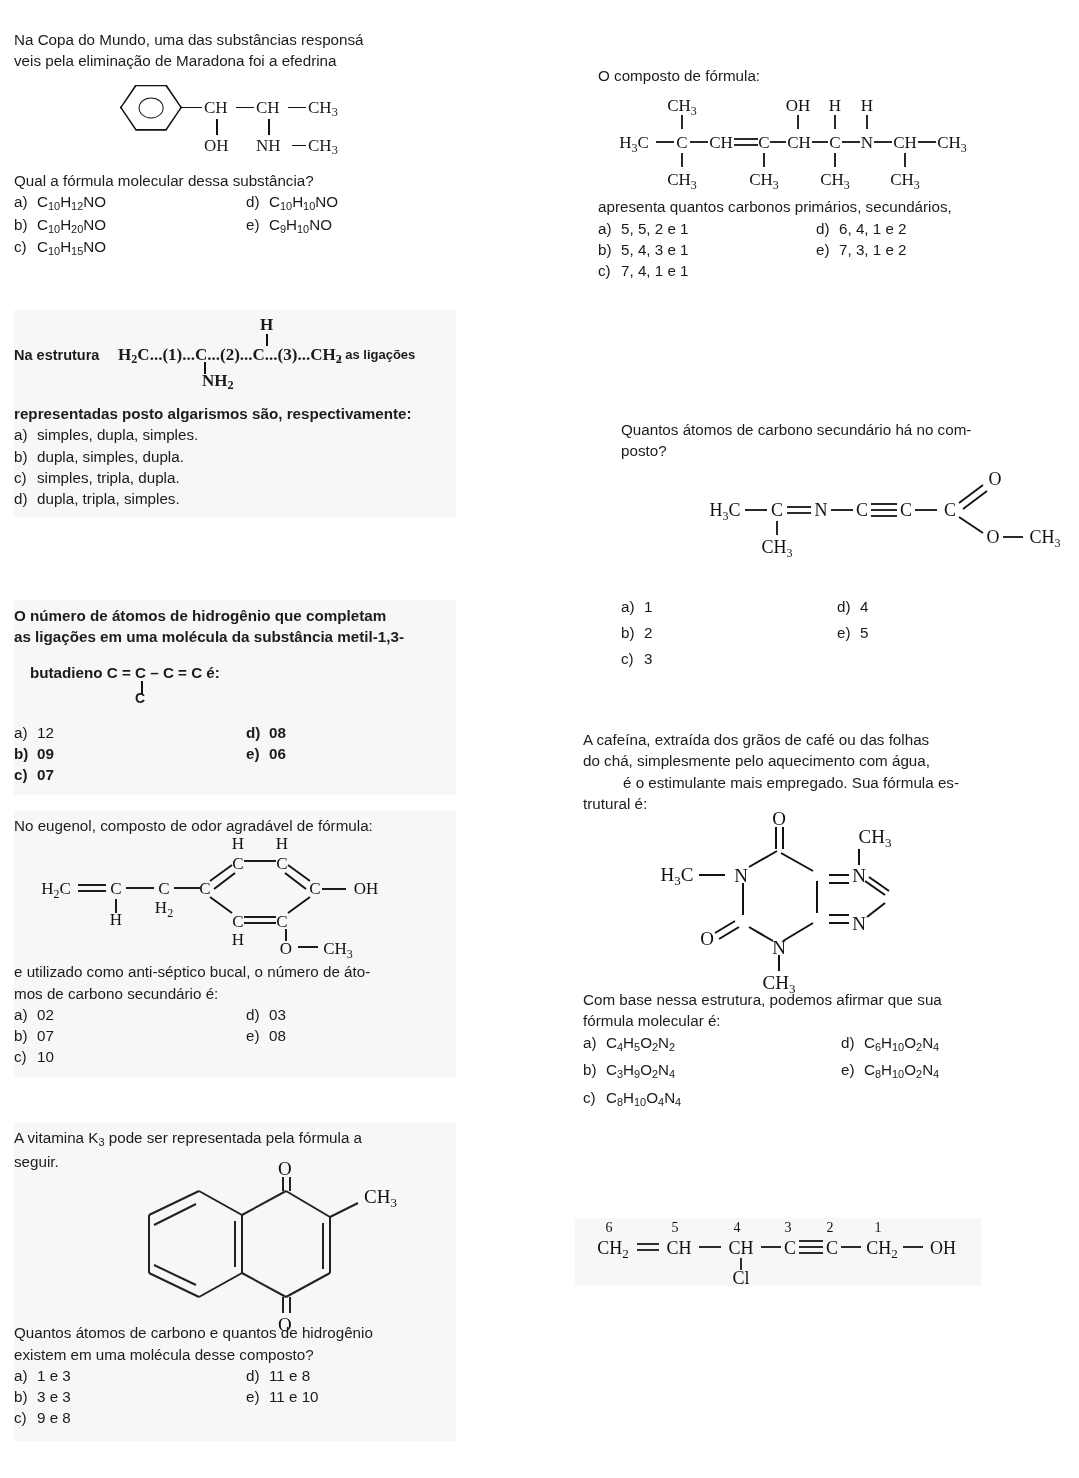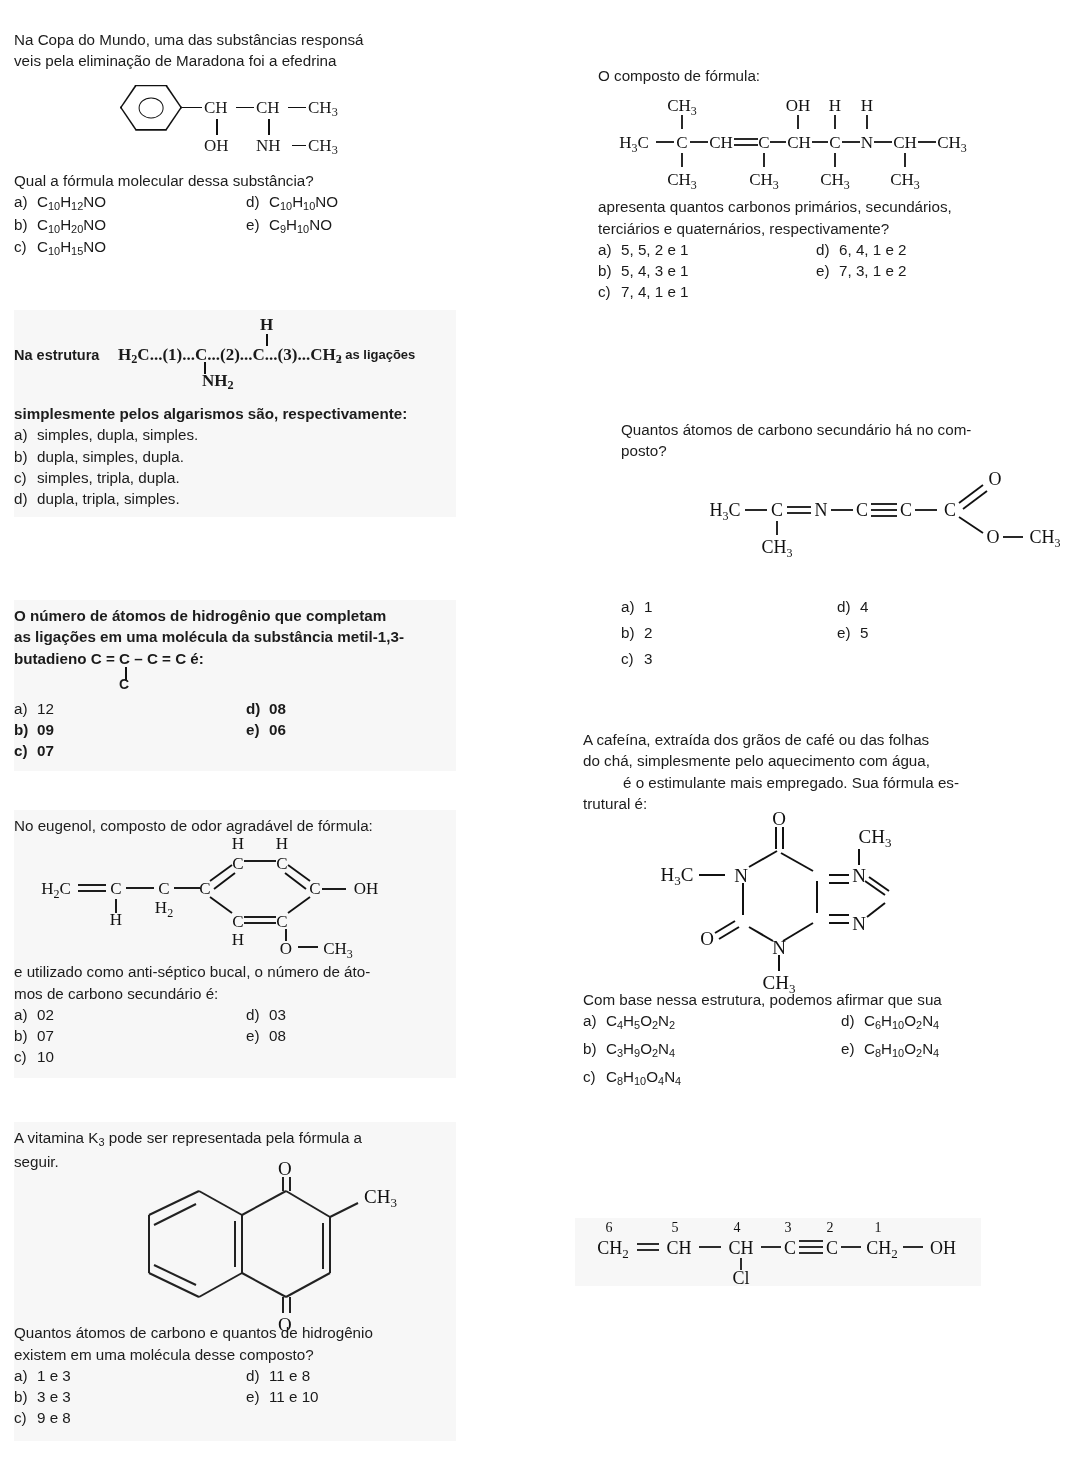--- a/index.html
+++ b/index.html
@@ -155,21 +155,21 @@
         <div class="at sm" style="left:0px; top:34px; font-family:'Liberation Sans',sans-serif; font-size:14.5px; font-weight:600; color:#1c1c1c;">Na estrutura</div>
         <div class="at" style="left:104px; top:32px; font-weight:700;">H<sub>2</sub>C...(1)...C...(2)...C...(3)...CH<sub>2</sub></div>
         <div class="at sm" style="left:324px; top:34px; font-family:'Liberation Sans',sans-serif; font-size:13px; font-weight:700;">, as ligações</div>
 
         <div class="at" style="left:246px; top:2px; font-weight:700;">H</div>
         <div class="bond bv" style="left:252px; top:20px; height:12px;"></div>
 
         <div class="bond bv" style="left:190px; top:48px; height:12px;"></div>
         <div class="at" style="left:188px; top:58px; font-weight:700;">NH<sub>2</sub></div>
       </div>
-      <div class="qtext bold-ish" style="margin-top:20px;">simplesmente pelos algarismos são, respectivamente:</div>
+      <div class="qtext bold-ish" style="margin-top:20px;">representadas posto algarismos são, respectivamente:</div>
       <div class="opts" style="grid-template-columns:1fr;">
         <div class="opt">
             <span class="lbl">a)</span>
             <span>simples, dupla, simples.</span>
           </div>
         <div class="opt">
             <span class="lbl">b)</span>
             <span>dupla, simples, dupla.</span>
           </div>
         <div class="opt">
@@ -179,21 +179,21 @@
         <div class="opt">
             <span class="lbl">d)</span>
             <span>dupla, tripla, simples.</span>
           </div>
       </div>
     </div>
 
     <div class="qblock shaded" style="left:0; top:600px; width:442px; padding:6px 0 10px 0;">
       <div class="qtext just bold-ish" style="width:428px;">O número de átomos de hidrogênio que completam</div>
       <div class="qtext just bold-ish" style="width:428px;">as ligações em uma molécula da substância metil-1,3-</div>
-      <div class="struct" style="height:44px; margin:0;">
+      <div class="struct" style="height:44px; margin:16px;">
         <div class="at" style="left:0px; top:2px; font-family:'Liberation Sans',sans-serif; font-size:15.2px; font-weight:700;">butadieno C = C – C = C é:</div>
         <div class="bond bv" style="left:111px; top:18px; height:14px;"></div>
         <div class="at" style="left:105px; top:28px; font-family:'Liberation Sans',sans-serif; font-size:14px; font-weight:700;">C</div>
       </div>
       <div class="opts" style="margin-top:6px;">
         <div class="opt">
             <span class="lbl">a)</span>
             <span>12</span>
           </div>
         <div class="opt b">
@@ -417,21 +417,20 @@
 
             <text x="84" y="98">CH<tspan font-size="12" dy="4">3</tspan></text>
             <text x="166" y="98">CH<tspan font-size="12" dy="4">3</tspan></text>
             <text x="237" y="98">CH<tspan font-size="12" dy="4">3</tspan></text>
             <text x="307" y="98">CH<tspan font-size="12" dy="4">3</tspan></text>
           </g>
         </svg>
       </div>
 
       <div class="qtext">apresenta quantos carbonos primários, secundários,</div>
-      <div class="qtext">terciários e quaternários, respectivamente?</div>
       <div class="opts" style="grid-template-columns:218px 1fr;">
         <div class="opt">
             <span class="lbl">a)</span>
             <span>5, 5, 2 e 1</span>
           </div>
         <div class="opt">
             <span class="lbl">d)</span>
             <span>6, 4, 1 e 2</span>
           </div>
         <div class="opt">
@@ -562,20 +561,21 @@
             <text x="196" y="139">N</text>
             <text x="196" y="174">CH<tspan font-size="13" dy="4">3</tspan></text>
             <text x="276" y="67">N</text>
             <text x="276" y="115">N</text>
             <text x="292" y="28">CH<tspan font-size="13" dy="4">3</tspan></text>
           </g>
         </svg>
       </div>
 
       <div class="qtext">Com base nessa estrutura, podemos afirmar que sua</div>
+      <div class="qtext">fórmula molecular é:</div>
       <div class="opts" style="grid-template-columns:258px 1fr; row-gap:6px;">
         <div class="opt">
             <span class="lbl">a)</span>
             <span>C<sub>4</sub>H<sub>5</sub>O<sub>2</sub>N<sub>2</sub></span>
           </div>
         <div class="opt">
             <span class="lbl">d)</span>
             <span>C<sub>6</sub>H<sub>10</sub>O<sub>2</sub>N<sub>4</sub></span>
           </div>
         <div class="opt">

